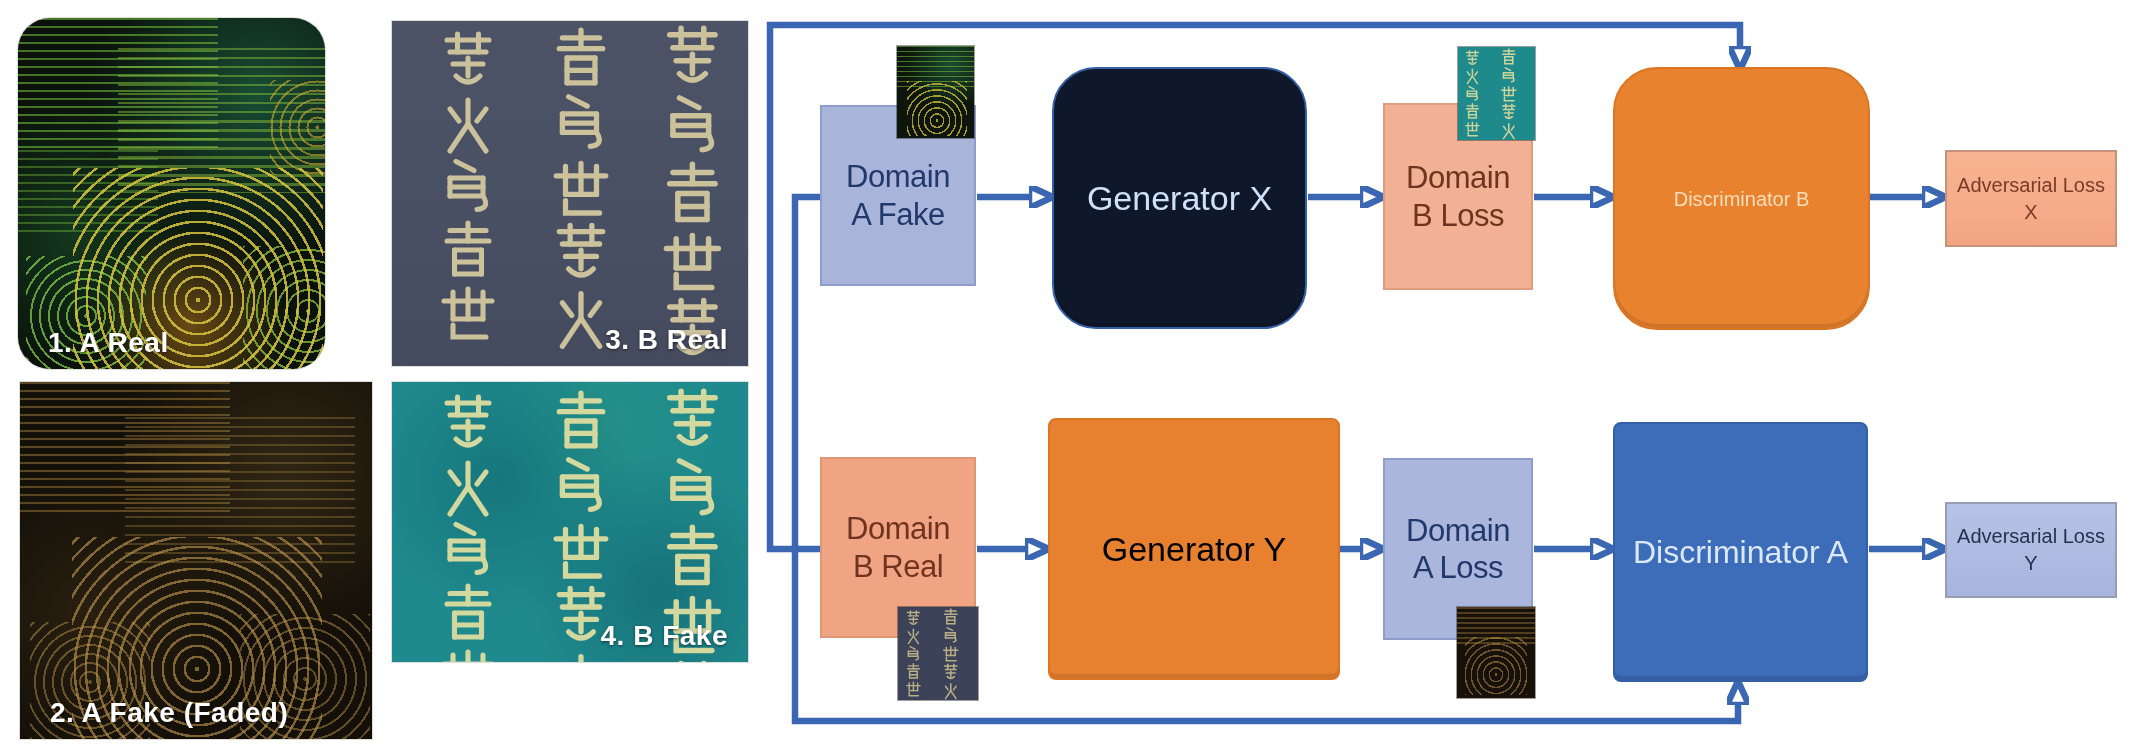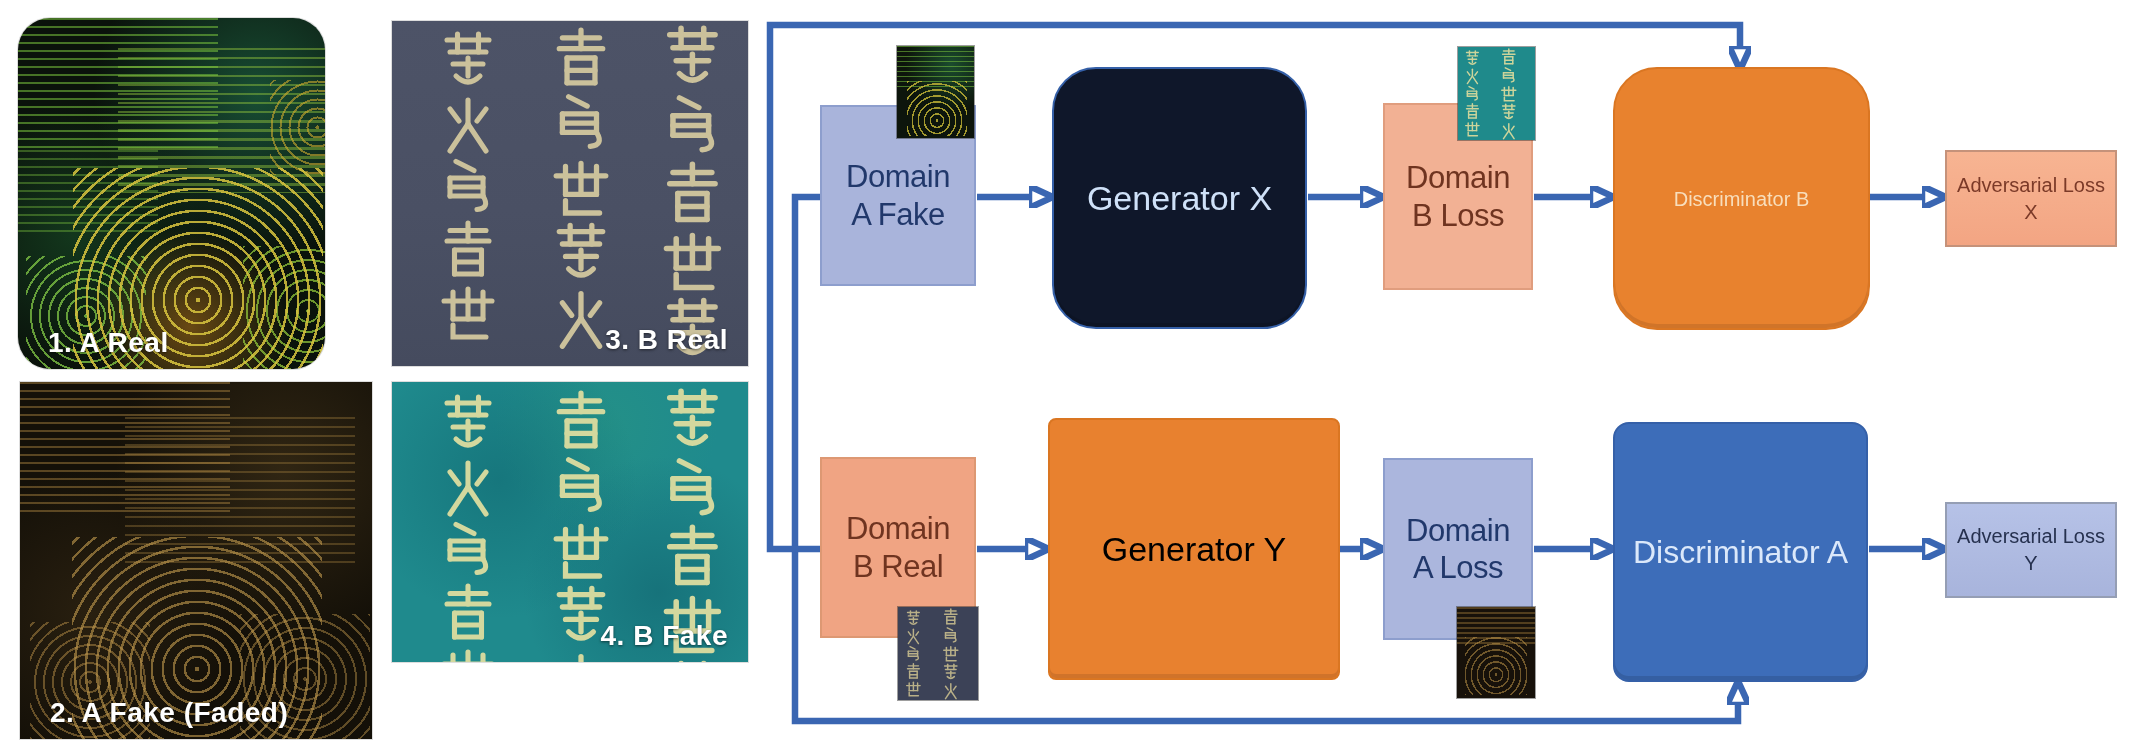--- a/index.html
+++ b/index.html
@@ -65,21 +65,21 @@
   .node{position:absolute;display:flex;flex-direction:column;align-items:center;justify-content:center;
     text-align:center;line-height:1.2;}
   .n-domA {left:820px; top:105px; width:156px; height:181px;background:#a9b4db;border:2px solid #8d9ecd;color:#21386b;font-size:31px;letter-spacing:-.5px;}
   .n-genX {left:1052px;top:67px; width:255px; height:262px;background:#0f172a;border:2px solid #3560a8;border-radius:44px;color:#cfe1f8;font-size:34px;box-shadow:inset 0 -4px 0 rgba(0,0,0,.12);}
   .n-domBF{left:1383px;top:103px;width:150px; height:187px;background:#f2b194;border:2px solid #e09d7e;color:#6f3420;font-size:31px;letter-spacing:-.5px;}
   .n-discB{left:1613px;top:67px; width:257px; height:263px;background:#e8822e;border:2px solid #da7622;border-radius:44px;color:#f8debc;font-size:20px;box-shadow:inset 0 -4px 0 rgba(0,0,0,.1);}
   .n-lossX{left:1945px;top:150px;width:172px; height:97px; background:linear-gradient(180deg,#f7b492,#f3a583);border:2px solid #c5927a;color:#7b3a28;font-size:20px;line-height:1.35;}
   .n-domBR{left:820px; top:457px;width:156px; height:181px;background:#f0a483;border:2px solid #dd9873;color:#6f3420;font-size:31px;letter-spacing:-.5px;}
   .n-genY {left:1048px;top:418px;width:292px; height:262px;background:#e8812f;border:2px solid #da7622;border-radius:8px;color:#000000;font-size:34px;box-shadow:inset 0 -4px 0 rgba(0,0,0,.1);}
   .n-domAF{left:1383px;top:458px;width:150px; height:182px;background:#abb6dd;border:2px solid #8d9ecd;color:#21386b;font-size:31px;letter-spacing:-.5px;}
-  .n-discA{left:1613px;top:422px;width:255px; height:260px;background:#3d6db9;border:2px solid #3560a8;border-radius:16px;color:#dbe8fa;font-size:32px;box-shadow:inset 0 -4px 0 rgba(0,0,0,.12);align-items:center;}
+  .n-discA{left:1613px;top:422px;width:255px; height:260px;background:#3d6db9;border:2px solid #3560a8;border-radius:8px;color:#dbe8fa;font-size:32px;box-shadow:inset 0 -4px 0 rgba(0,0,0,.12);align-items:center;}
   .n-lossY{left:1945px;top:502px;width:172px; height:96px; background:linear-gradient(180deg,#b6c2e7,#a8b4dc);border:2px solid #959eb4;color:#26314f;font-size:20px;line-height:1.35;}
   
   .thumb{position:absolute;box-shadow:0 0 0 1px rgba(40,40,40,.45);overflow:hidden;}
   .t-aReal{left:897px;top:46px;width:77px;height:92px;
     background-color:#0d150c;
     background-image:
       repeating-radial-gradient(circle at 50% 72%, rgba(200,185,55,.8) 0 1.5px, rgba(0,0,0,0) 1.5px 6px),
       repeating-linear-gradient(180deg, rgba(120,195,60,.55) 0 1.5px, rgba(0,0,0,0) 1.5px 5px),
       radial-gradient(circle at 70% 20%, rgba(40,130,80,.5), rgba(0,0,0,0) 50%);
     background-size:60px 55px,80px 45px,100% 100%;

